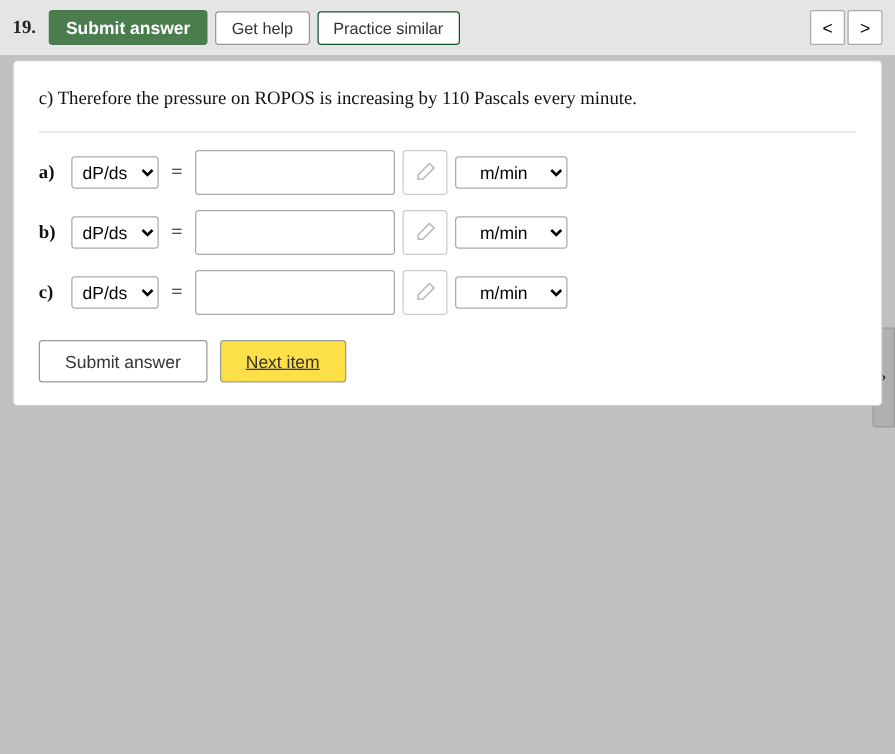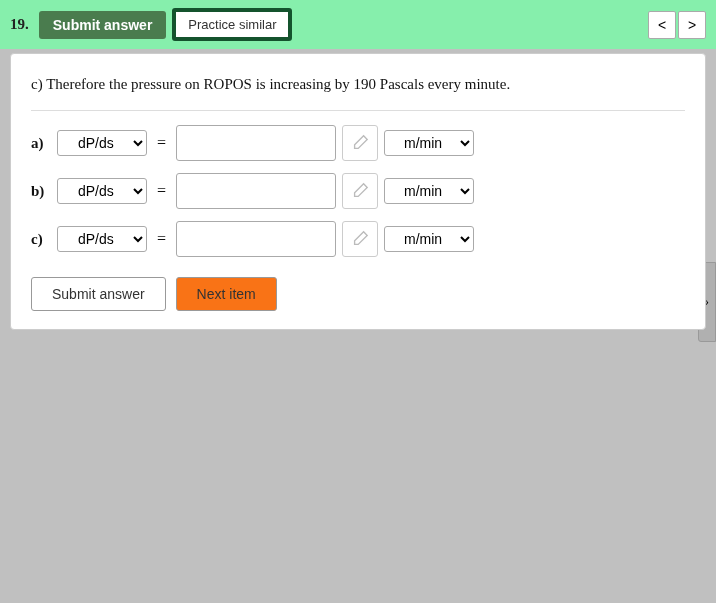--- a/index.html
+++ b/index.html
@@ -22,21 +22,21 @@
       min-height: 603px;
       background: #c0c0c0;
       position: relative;
     }
 
     .top-bar {
       display: flex;
       align-items: center;
       padding: 8px 10px;
       gap: 6px;
-      background: #86efac;
+      background: #e5e5e5;
     }
 
     .question-number {
       font-size: 15px;
       font-weight: bold;
       color: #222;
       margin-right: 4px;
     }
 
     .btn-submit-top {
@@ -56,21 +56,21 @@
       border: 1px solid #999;
       padding: 5px 12px;
       font-size: 13px;
       border-radius: 3px;
       cursor: pointer;
     }
 
     .btn-practice {
       background: white;
       color: #333;
-      border: 4px solid #14532d;
+      border: 1px solid #14532d;
       padding: 5px 12px;
       font-size: 13px;
       border-radius: 3px;
       cursor: pointer;
       text-align: center;
     }
 
     .nav-arrows {
       margin-left: auto;
       display: flex;
@@ -148,21 +148,21 @@
     .row-label {
       font-size: 15px;
       font-weight: bold;
       color: #111;
       min-width: 20px;
     }
 
     .derivative-select {
       font-size: 14px;
       border: 1px solid #aaa;
-      padding: 3px 16px;
+      padding: 3px 4px;
       border-radius: 3px;
       background: white;
       cursor: pointer;
       min-width: 70px;
     }
 
     .equals-sign {
       font-size: 16px;
       color: #111;
       margin: 0 4px;
@@ -212,50 +212,52 @@
       background: white;
       color: #333;
       border: 1px solid #999;
       padding: 8px 20px;
       font-size: 14px;
       border-radius: 3px;
       cursor: pointer;
     }
 
     .btn-next {
-      background: #f97316;
+      background: #fde047;
       color: #333;
       border: 1px solid #999;
       padding: 8px 20px;
       font-size: 14px;
       border-radius: 3px;
       cursor: pointer;
+      text-decoration: underline;
     }
   </style>
 </head>
 <body>
 
 <div class="page-wrapper">
 
   <div class="top-bar">
     <span class="question-number">19.</span>
     <button class="btn-submit-top">Submit answer</button>
+    <button class="btn-get-help">Get help</button>
     <button class="btn-practice">Practice similar</button>
     <div class="nav-arrows">
       <button class="nav-arrow">&lt;</button>
       <button class="nav-arrow">&gt;</button>
     </div>
   </div>
 
   <div class="side-arrow">›</div>
 
   <div class="content-card">
 
     <div class="problem-text">
-      <p>c) Therefore the pressure on ROPOS is increasing by 190 Pascals every minute.</p>
+      <p>c) Therefore the pressure on ROPOS is increasing by 110 Pascals every minute.</p>
     </div>
 
     <div class="input-section">
 
       <div class="input-row">
         <span class="row-label">a)</span>
         <select class="derivative-select">
           <option>dP/ds</option>
           <option>dP/dt</option>
           <option>ds/dt</option>

